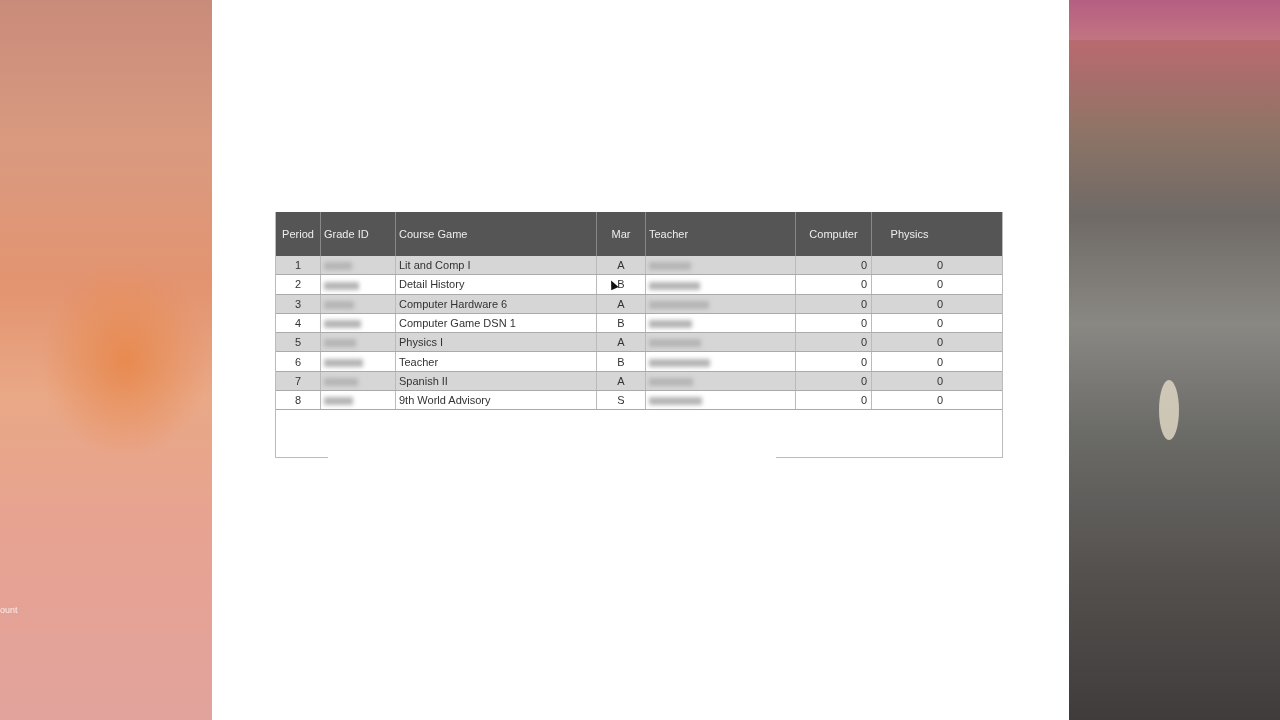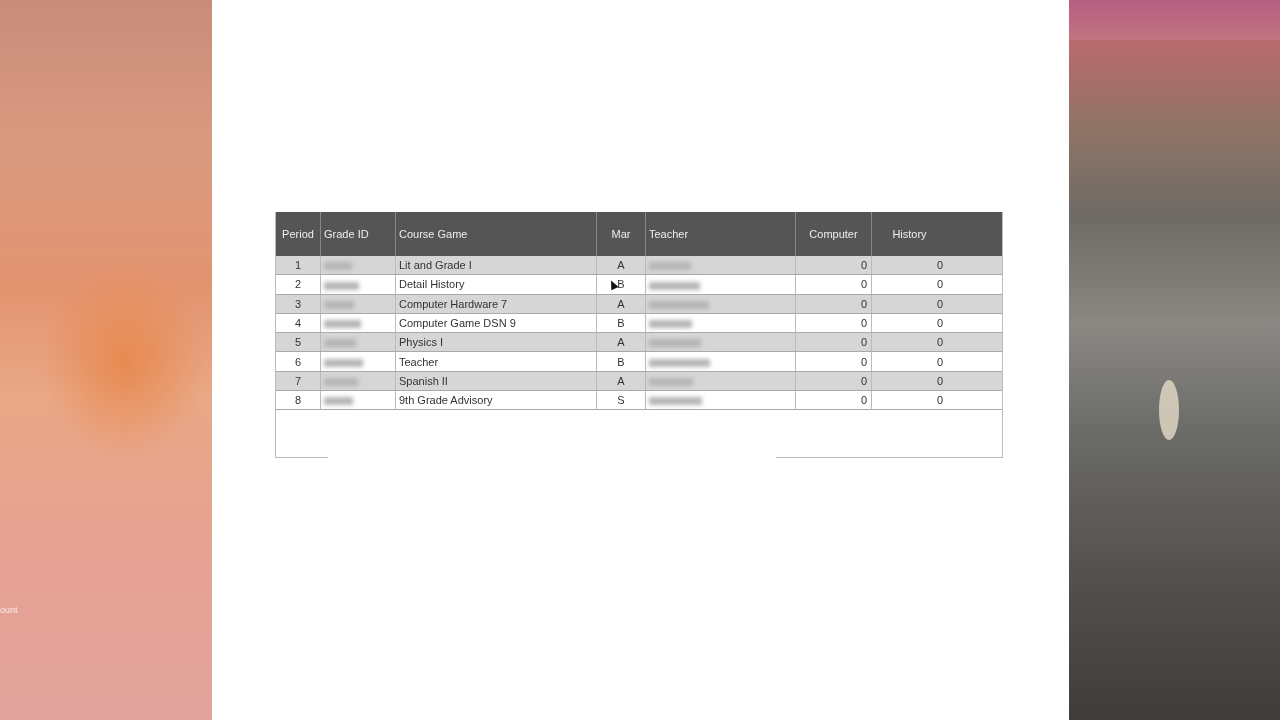--- a/index.html
+++ b/index.html
@@ -41,59 +41,59 @@
 <div class="panel">
   <table>
     <thead>
       <tr>
         <th class="c" style="width:38px">Period</th>
         <th style="width:68px">Grade ID</th>
         <th style="width:194px">Course Game</th>
         <th class="c" style="width:42px">Mar</th>
         <th style="width:143px">Teacher</th>
         <th class="c" style="width:69px">Computer</th>
-        <th class="c" style="width:69px;border-right:none">History</th>
+        <th class="c" style="width:69px;border-right:none">Physics</th>
         <th style="border-right:none"></th>
       </tr>
     </thead>
     <tbody id="rows">
         <tr class="odd">
           <td class="c">1</td>
           <td><span class="blur" style="width:28px"></span></td>
-          <td>Lit and Grade I</td>
+          <td>Lit and Comp I</td>
           <td class="c">A</td>
           <td><span class="blur" style="width:42px"></span></td>
           <td class="r">0</td>
           <td class="r" style="border-right:none">0</td>
           <td style="border-right:none"></td>
         </tr>
         <tr class="even">
           <td class="c">2</td>
           <td><span class="blur" style="width:35px"></span></td>
           <td>Detail History</td>
           <td class="c">B</td>
           <td><span class="blur" style="width:51px"></span></td>
           <td class="r">0</td>
           <td class="r" style="border-right:none">0</td>
           <td style="border-right:none"></td>
         </tr>
         <tr class="odd">
           <td class="c">3</td>
           <td><span class="blur" style="width:30px"></span></td>
-          <td>Computer Hardware 7</td>
+          <td>Computer Hardware 6</td>
           <td class="c">A</td>
           <td><span class="blur" style="width:60px"></span></td>
           <td class="r">0</td>
           <td class="r" style="border-right:none">0</td>
           <td style="border-right:none"></td>
         </tr>
         <tr class="even">
           <td class="c">4</td>
           <td><span class="blur" style="width:37px"></span></td>
-          <td>Computer Game DSN 9</td>
+          <td>Computer Game DSN 1</td>
           <td class="c">B</td>
           <td><span class="blur" style="width:43px"></span></td>
           <td class="r">0</td>
           <td class="r" style="border-right:none">0</td>
           <td style="border-right:none"></td>
         </tr>
         <tr class="odd">
           <td class="c">5</td>
           <td><span class="blur" style="width:32px"></span></td>
           <td>Physics I</td>
@@ -119,21 +119,21 @@
           <td>Spanish II</td>
           <td class="c">A</td>
           <td><span class="blur" style="width:44px"></span></td>
           <td class="r">0</td>
           <td class="r" style="border-right:none">0</td>
           <td style="border-right:none"></td>
         </tr>
         <tr class="even">
           <td class="c">8</td>
           <td><span class="blur" style="width:29px"></span></td>
-          <td>9th Grade Advisory</td>
+          <td>9th World Advisory</td>
           <td class="c">S</td>
           <td><span class="blur" style="width:53px"></span></td>
           <td class="r">0</td>
           <td class="r" style="border-right:none">0</td>
           <td style="border-right:none"></td>
         </tr>
       </tbody>
   </table>
 </div>
 <div class="panel-cover"></div>

